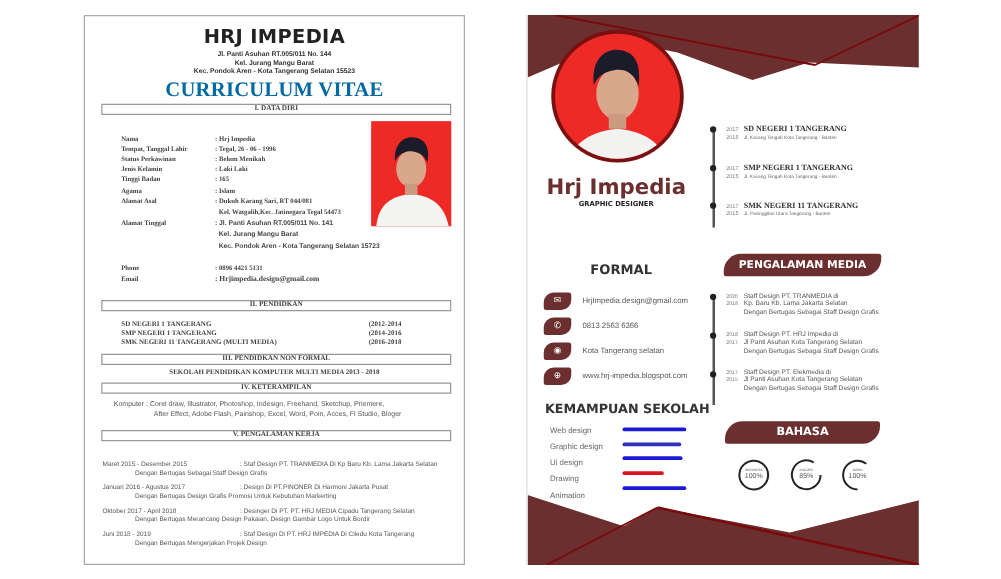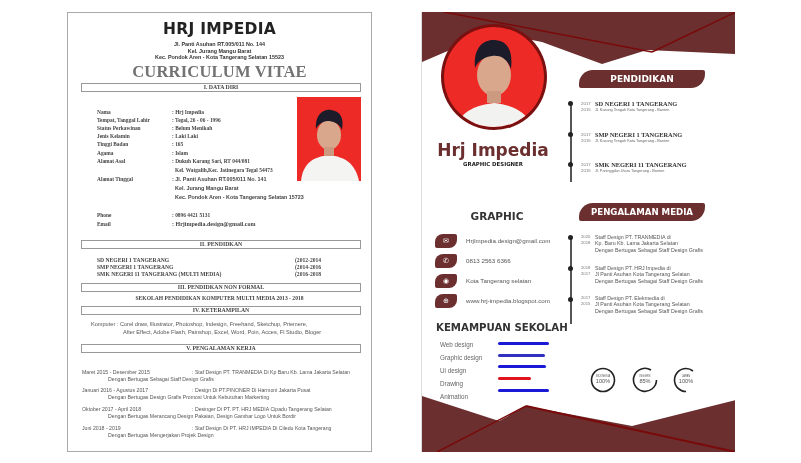--- a/index.html
+++ b/index.html
@@ -9,21 +9,21 @@
   
   .cv-left {
     position: absolute; left: 67px; top: 12px; width: 305px; height: 440px;
     border: 1px solid #a9a9a9; background: #fff;
   }
   .cv-left .brand { position: absolute; left: 0; width: 100%; top: 7px; text-align: center;
     font-family: "DejaVu Sans", sans-serif; font-weight: bold; font-size: 15.5px; color: #222; letter-spacing: 0.3px; }
   .cv-left .addr { position: absolute; left: 0; width: 100%; text-align: center; font-size: 5.4px; font-weight: bold; color: #333; line-height: 6.6px; }
   .cv-left .addr1 { top: 28px; }
   .cv-left .title { position: absolute; left: 0; width: 100%; top: 49px; text-align: center;
-    font-family: "Liberation Serif", serif; font-weight: bold; font-size: 16.5px; color: #737373; letter-spacing: 0.2px; }
+    font-family: "Liberation Serif", serif; font-weight: bold; font-size: 16.5px; color: #0369a1; letter-spacing: 0.2px; }
   .sec-bar { position: absolute; left: 13px; width: 280px; height: 9px; border: 1px solid #999;
     text-align: center; font-family: "Liberation Serif", serif; font-weight: bold; font-size: 5.8px; line-height: 7px; color: #444; }
 
   .ddiri { position: absolute; left: 29px; top: 96px; font-family: "Liberation Serif", serif; font-weight: bold; font-size: 5.4px; color: #444; }
   .ddiri .row { position: absolute; white-space: nowrap; }
   .ddiri .lbl { position: absolute; left: 0; }
   .ddiri .val { position: absolute; left: 75px; }
   .ddiri .val.sans { font-family: "Liberation Sans", sans-serif; }
   .ddiri .email { font-size: 6px; }
 
@@ -207,21 +207,21 @@
       <path d="M14 108 C20 88 36 82 54 80 C72 82 88 88 94 108 Z" fill="#f2f2f0"></path>
       <ellipse cx="54" cy="52" rx="17" ry="21" fill="#d9a88c"></ellipse>
       <path d="M35 45 C33 22 46 16 55 17 C68 18 73 28 71 46 C67 35 60 32 52 33 C44 34 38 38 35 45 Z" fill="#1b1b2a"></path>
       <rect x="47" y="68" width="14" height="12" fill="#cc9a80"></rect>
     </g>
   </svg>
 
   <div class="name-big">Hrj Impedia</div>
   <div class="role">GRAPHIC DESIGNER</div>
 
-  <div class="kontak-h">GRAPHIC</div>
+  <div class="kontak-h">FORMAL</div>
 
   <div class="contact" style="top:222px">
     <div class="ic">✉</div>
     <div class="txt">HrjImpedia.design@gmail.com</div>
   </div>
   <div class="contact" style="top:242px">
     <div class="ic">✆</div>
     <div class="txt">0813 2563 6366</div>
   </div>
   <div class="contact" style="top:262px">
@@ -238,21 +238,20 @@
   <div class="skill" style="top:342px">Graphic design</div>
   <div class="skill" style="top:355px">Ui design</div>
   <div class="skill" style="top:368px">Drawing</div>
   <div class="skill" style="top:381px">Animation</div>
   <div class="skill-bar" style="left:76px;top:330px;width:51px;background:#1a1ad6"></div>
   <div class="skill-bar" style="left:76px;top:342px;width:47px;background:#3030c0"></div>
   <div class="skill-bar" style="left:76px;top:353px;width:48px;background:#1a1ad6"></div>
   <div class="skill-bar" style="left:76px;top:365px;width:33px;background:#e0141e"></div>
   <div class="skill-bar" style="left:76px;top:377px;width:51px;background:#1a1ad6"></div>
 
-  <div class="pill" style="left:157px;top:58px;width:126px;font-size:9px;line-height:18px">PENDIDIKAN</div>
   <div class="timeline" style="left:148px;top:90px;height:80px"></div>
   <div class="tdot" style="left:146px;top:89px"></div>
   <div class="tdot" style="left:146px;top:120px"></div>
   <div class="tdot" style="left:146px;top:150px"></div>
 
   <div class="edu-item" style="top:89px">
     <div class="y">2017</div>
     <div class="y" style="top:6px">2015</div>
     <div class="school">SD NEGERI 1 TANGERANG</div>
     <div class="loc">Jl. Kasang Tengah Kota Tangerang - Banten</div>
@@ -291,20 +290,21 @@
     <div class="t" style="top:12.8px">Dengan Bertugas Sebagai Staff Design Grafis</div>
   </div>
   <div class="job-item" style="top:283px">
     <div class="y">2017</div>
     <div class="y" style="top:6.4px">2015</div>
     <div class="t">Staff Design PT. Elekmedia di</div>
     <div class="t" style="top:6.4px">Jl Panti Asuhan Kota Tangerang Selatan</div>
     <div class="t" style="top:12.8px">Dengan Bertugas Sebagai Staff Design Grafis</div>
   </div>
 
+  <div class="pill" style="left:158px;top:325px;width:124px;font-size:9px;line-height:18px">BAHASA</div>
 
   <div class="lang" style="left:168px;top:355px">
     <svg width="26" height="26" viewBox="0 0 26 26">
         <circle cx="13" cy="13" r="11.5" fill="none" stroke="#222" stroke-width="1.6"></circle>
       </svg>
     <div class="lbl">INDONESIA</div>
     <div class="pct">100%</div>
   </div>
   <div class="lang" style="left:210px;top:355px">
     <svg width="26" height="26" viewBox="0 0 26 26">

